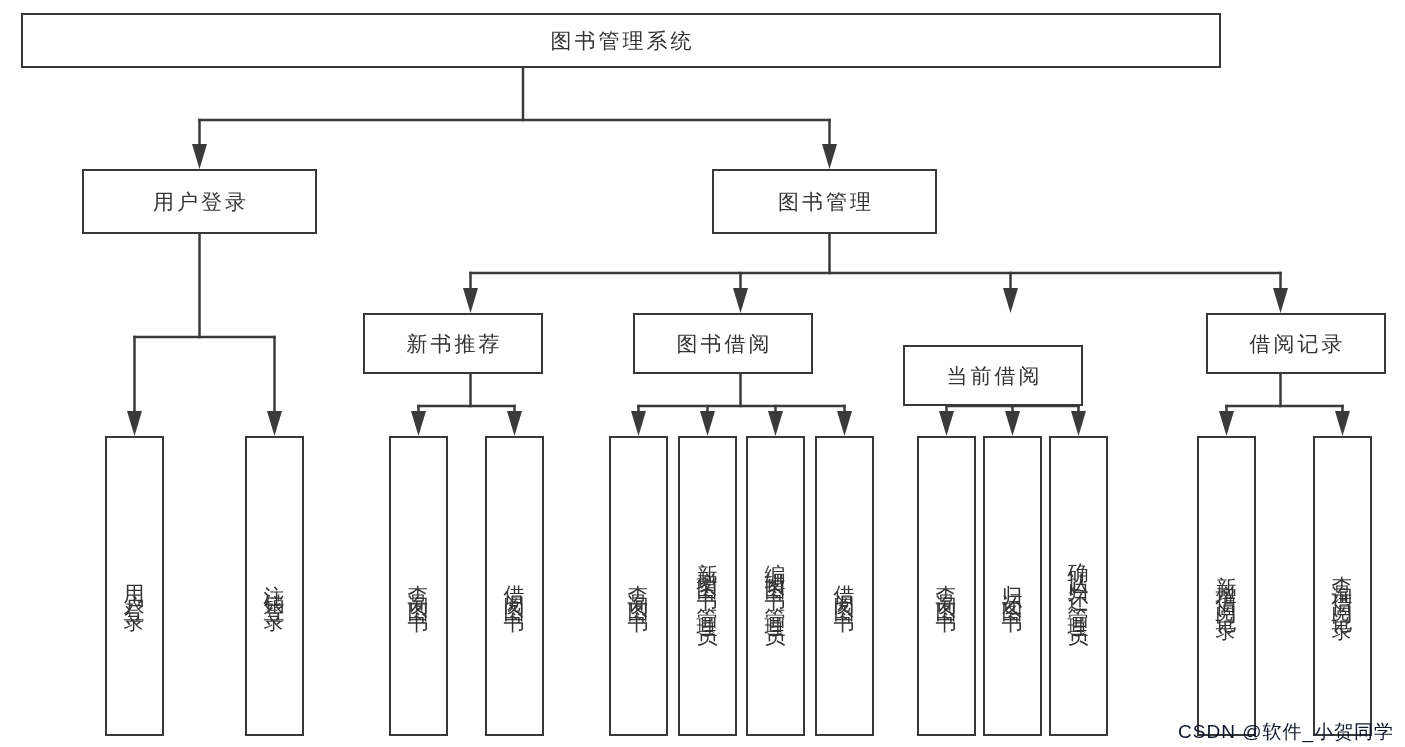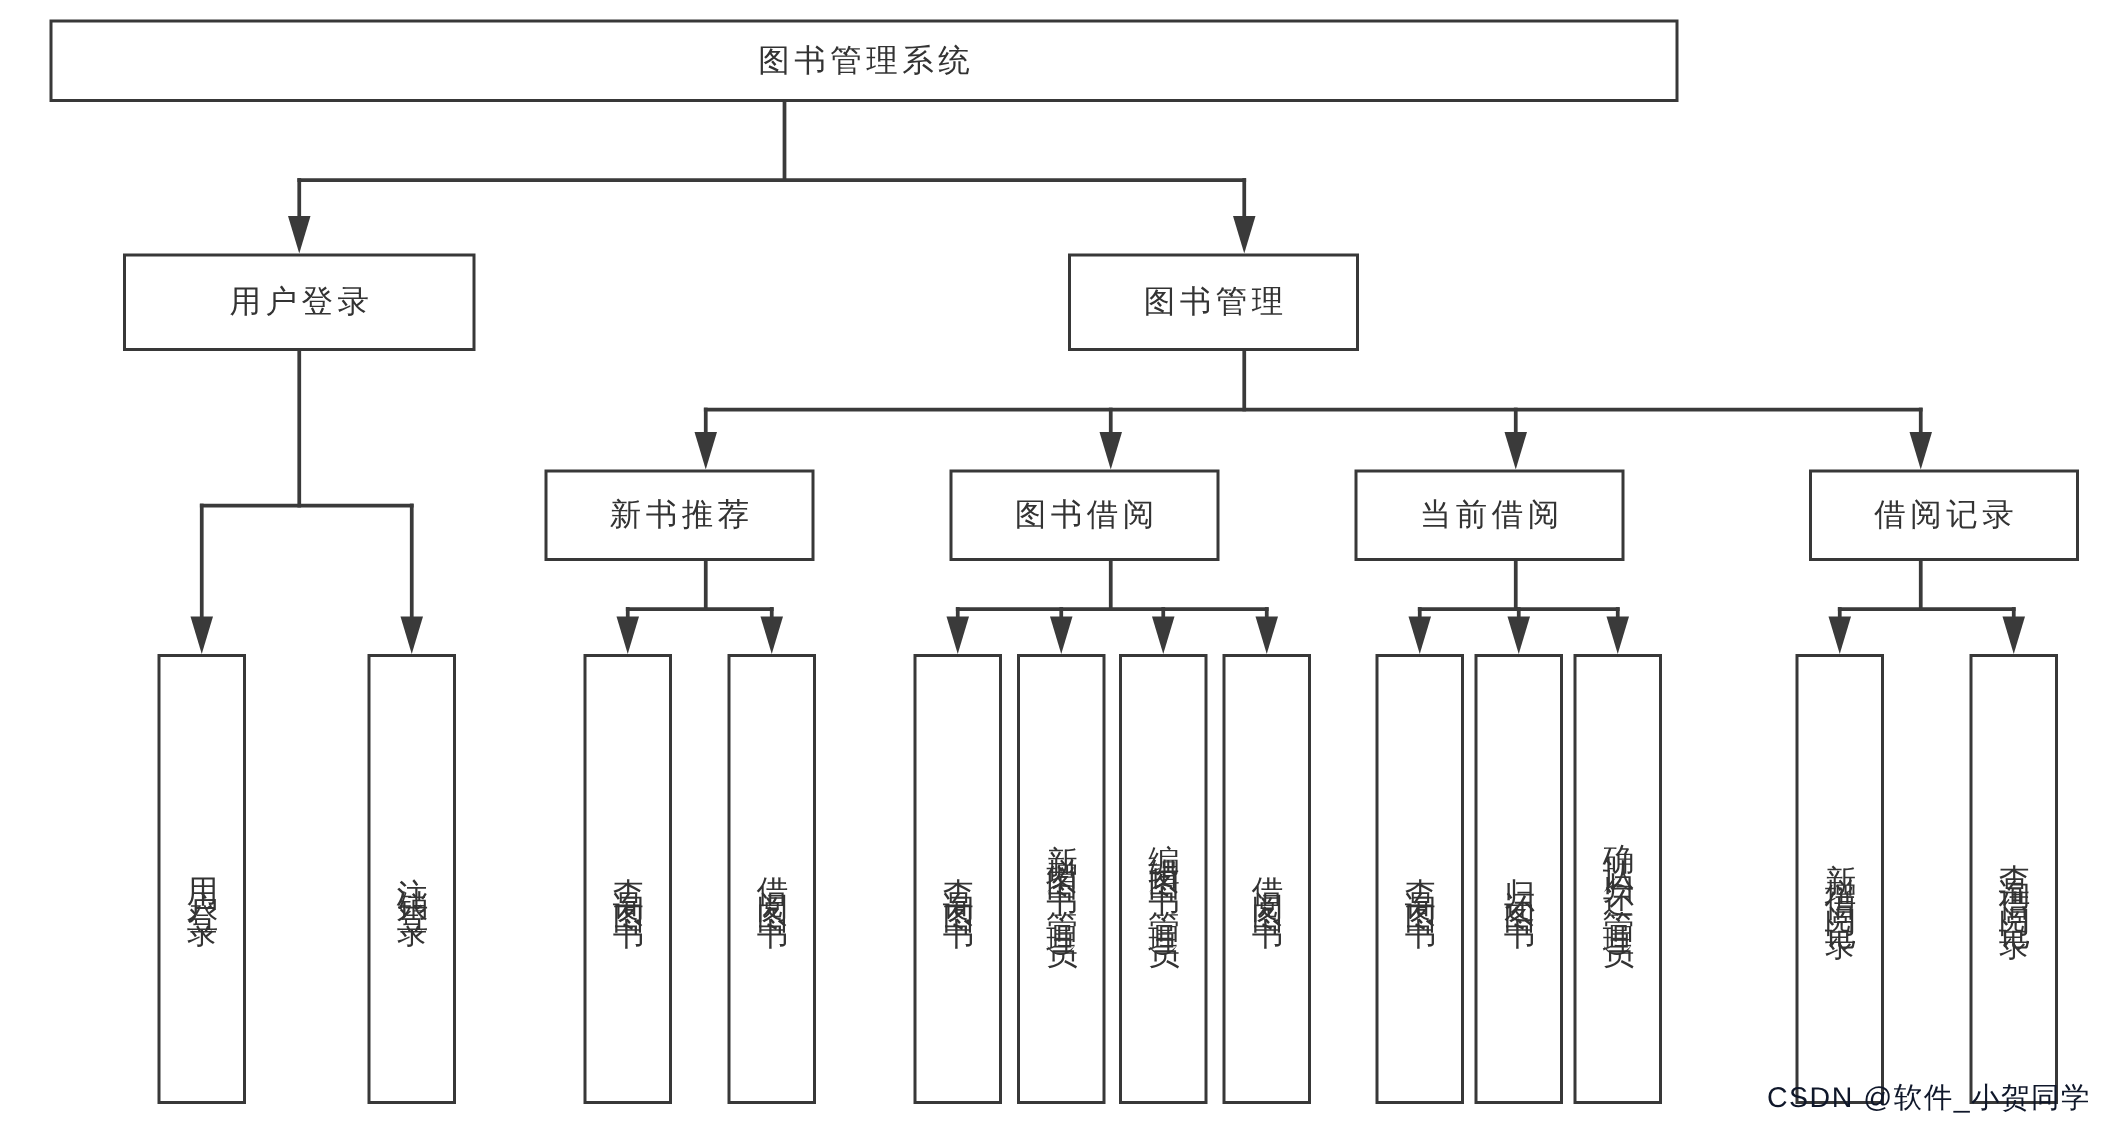--- a/index.html
+++ b/index.html
@@ -35,29 +35,29 @@
   }
   .v-box span {
     writing-mode: vertical-rl;
     text-orientation: mixed;
     font-size: 21px;
     letter-spacing: 9px;
     line-height: 1;
     white-space: nowrap;
   }
   
-  .n-root   { left: 33px;   top: 13px;  width: 1086px; height: 55px; }
+  .n-root   { left: 21px;   top: 13px;  width: 1200px; height: 55px; }
   
   .n-user   { left: 82px;   top: 169px; width: 235px;  height: 65px; }
-  .n-mgmt   { left: 712px;  top: 169px; width: 194px;  height: 65px; }
+  .n-mgmt   { left: 712px;  top: 169px; width: 225px;  height: 65px; }
   
   .lvl2     { top: 313px; height: 61px; width: 180px; }
   .n-rec    { left: 363px; }
   .n-borrow { left: 633px; }
-  .n-cur    { left: 903px; }
+  .n-cur    { left: 903px; margin-top: 32px; }
   .n-hist   { left: 1173px; margin-left: 33px; }
   
   .leaf     { top: 436px; height: 300px; width: 59px; }
   .n-u1 { left: 105px; }  .n-u2 { left: 245px; }
   .n-a1 { left: 389px; }  .n-a2 { left: 485px; }
   .n-b1 { left: 609px; }  .n-b2 { left: 678px; }
   .n-b3 { left: 746px; }  .n-b4 { left: 815px; }
   .n-c1 { left: 917px; }  .n-c2 { left: 983px; }
   .n-c3 { left: 1049px; }
   .n-d1 { left: 1197px; } .n-d2 { left: 1313px; }

